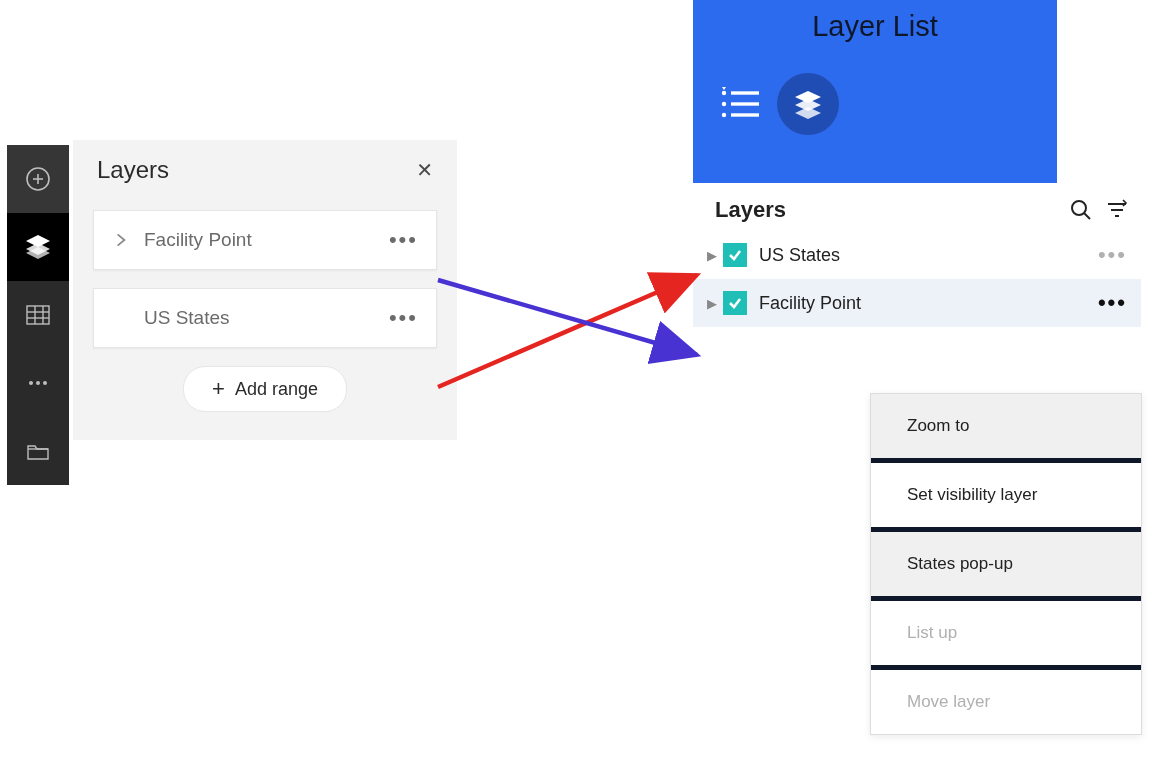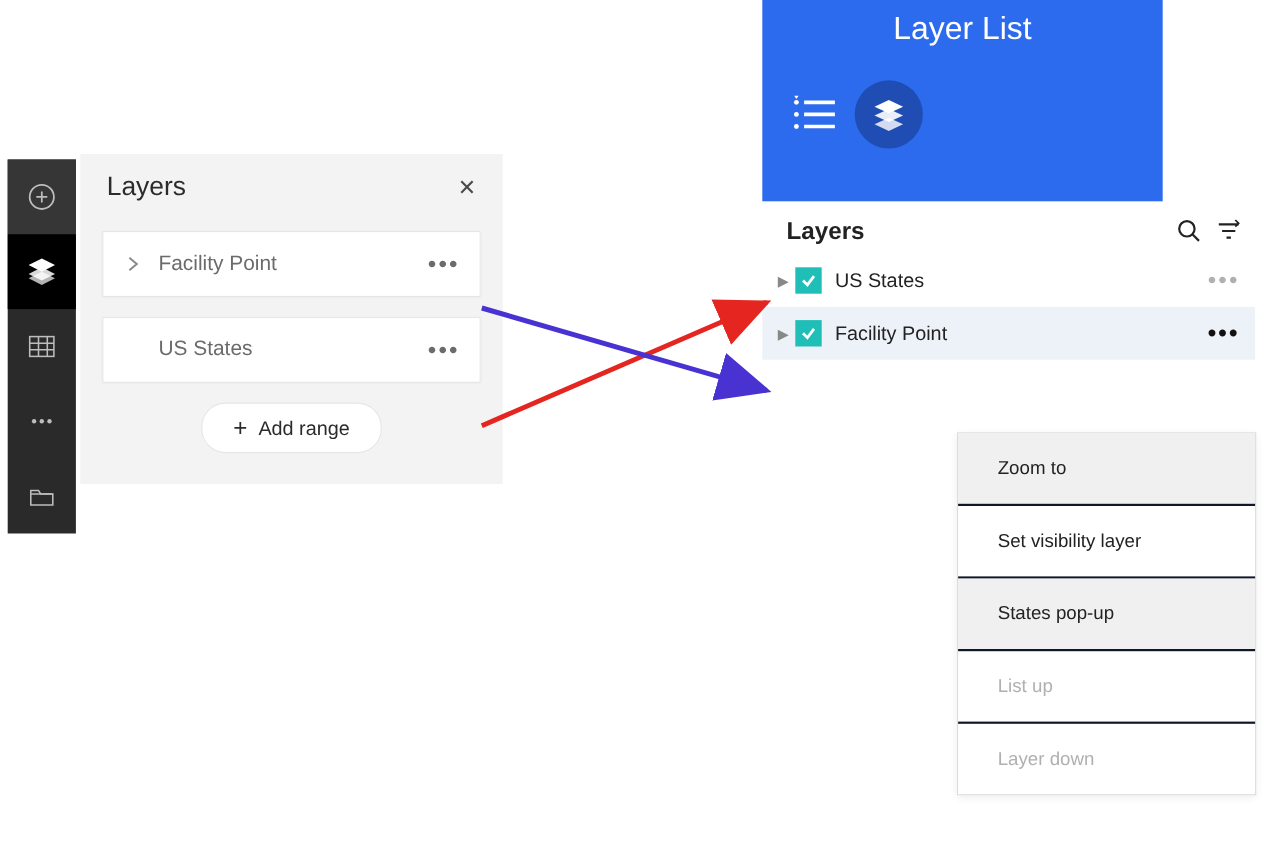--- a/index.html
+++ b/index.html
@@ -105,21 +105,21 @@
   }
 
   
   .blue-header {
     position: absolute;
     left: 693px;
     top: 0;
     width: 364px;
     height: 183px;
     background: #2c6bed;
-    color: #ffffff;
+    color: #0f172a;
   }
   .blue-title {
     text-align: center;
     font-size: 29px;
     padding-top: 10px;
   }
   .icon-row {
     display: flex;
     align-items: center;
     gap: 14px;
@@ -200,21 +200,21 @@
     border: 1px solid #dcdcdc;
     box-shadow: 0 2px 8px rgba(0,0,0,0.08);
   }
   .menu-item {
     height: 64px;
     display: flex;
     align-items: center;
     padding: 0 36px;
     font-size: 17px;
     color: #222;
-    border-bottom: 2px solid #0f172a;
+    border-bottom: 5px solid #0f172a;
     cursor: pointer;
   }
   .menu-item:last-child { border-bottom: none; }
   .menu-item.highlight { background: #f0f0f0; }
   .menu-item.disabled { color: #b0b0b0; cursor: default; }
 
   
   .arrow-layer {
     position: absolute;
     left: 0; top: 0;
@@ -363,21 +363,21 @@
   <div class="menu-item">
       <span>Set visibility layer</span>
     </div>
   <div class="menu-item highlight">
       <span>States pop-up</span>
     </div>
   <div class="menu-item disabled">
       <span>List up</span>
     </div>
   <div class="menu-item disabled">
-      <span>Layer down</span>
+      <span>Move layer</span>
     </div>
 </div>
 
 <svg class="arrow-layer">
   <defs>
     <marker id="ah-red" markerWidth="12" markerHeight="12" refX="10" refY="5" orient="auto">
       <path d="M0,0 L11,5 L0,10 z" fill="#e52620"></path>
     </marker>
     <marker id="ah-blue" markerWidth="12" markerHeight="12" refX="10" refY="5" orient="auto">
       <path d="M0,0 L11,5 L0,10 z" fill="#4832d2"></path>

